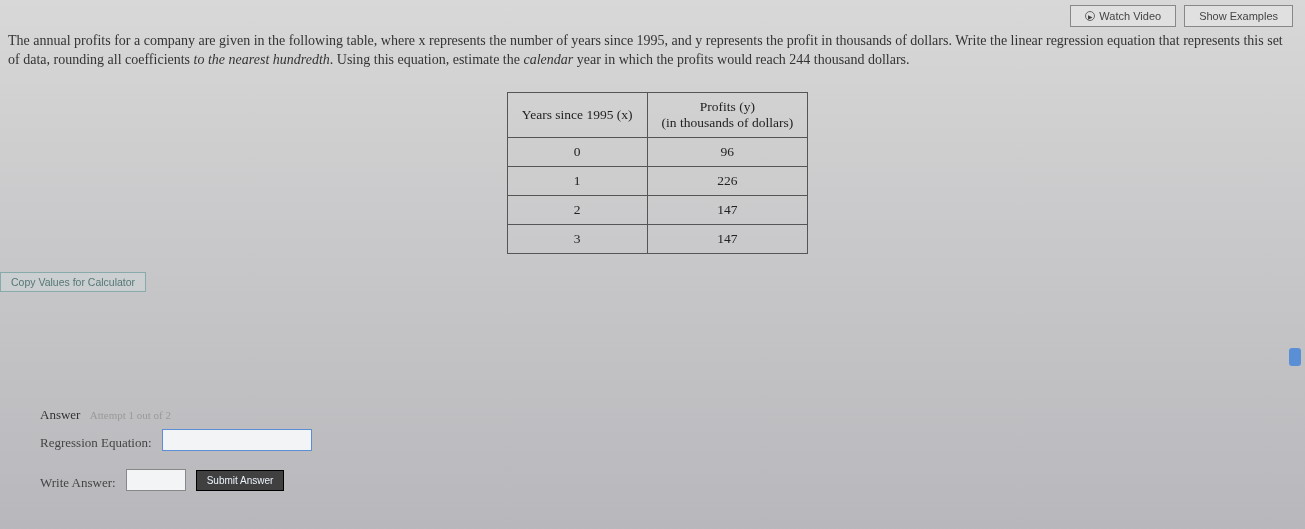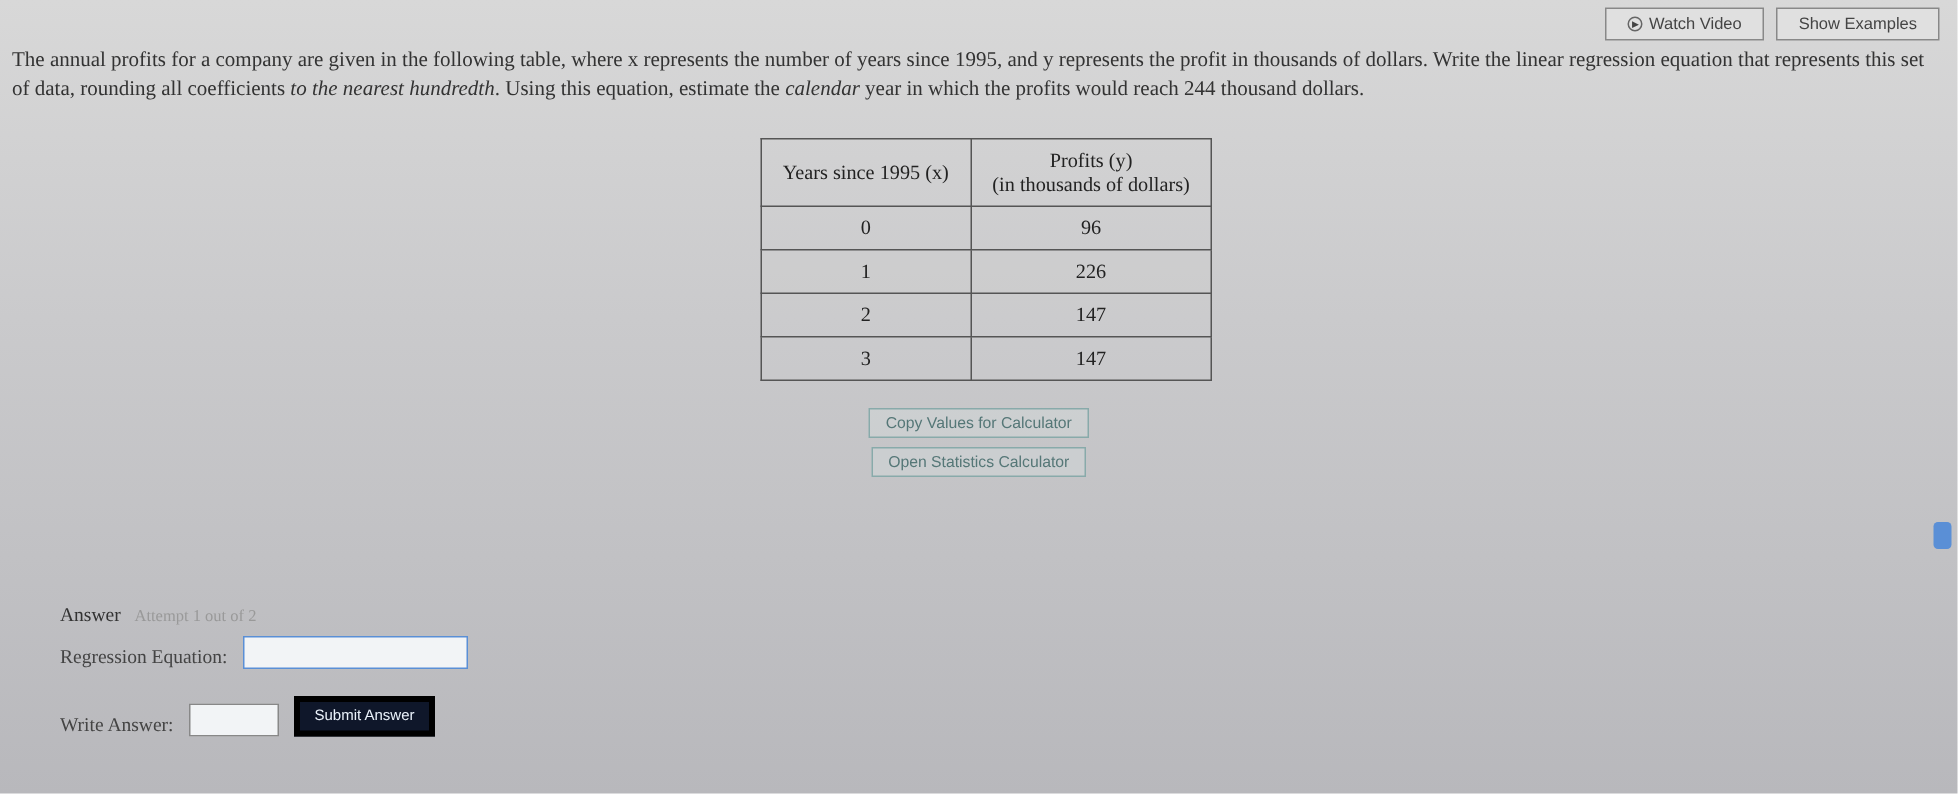--- a/index.html
+++ b/index.html
@@ -60,22 +60,22 @@
       border: 1px solid #555;
       padding: 6px 14px;
       text-align: center;
       font-size: 13.5px;
       color: #222;
       font-weight: normal;
     }
     table.data th { font-weight: normal; }
     .calc-btns {
       display: flex;
-      flex-direction: column;
-      align-items: center;
+      flex-direction: row;
+      align-items: flex-start;
       gap: 6px;
       margin-top: 18px;
     }
     .calc-btn {
       border: 1px solid #8aa;
       background: rgba(220,230,230,0.3);
       color: #577;
       font-size: 10.5px;
       padding: 3px 10px;
       cursor: pointer;
@@ -108,22 +108,22 @@
     .answer-row input {
       border: 1.5px solid #5a8fd6;
       background: #f2f4f6;
       height: 22px;
       padding: 2px 6px;
       font-size: 13px;
     }
     .reg-input { width: 150px; }
     .final-input { width: 60px; border-color: #888 !important; }
     .submit-btn {
-      background: #0f172a;
-      border: 4px solid #000000;
+      background: #404040;
+      border: 1px solid #000000;
       color: #eaf2fb;
       font-size: 10px;
       padding: 4px 10px;
       cursor: pointer;
       font-family: Arial, sans-serif;
     }
     .side-pill {
       position: absolute;
       right: 4px;
       top: 348px;
@@ -178,23 +178,20 @@
         <td>3</td>
         <td>147</td>
       </tr>
     </tbody>
   </table>
 </div>
 
 <div class="calc-btns">
   <button class="calc-btn">
     <span>Copy Values for Calculator</span>
-  </button>
-  <button class="calc-btn">
-    <span>Open Statistics Calculator</span>
   </button>
 </div>
 
 <div class="answer-section">
   <div class="answer-header">
     <span>Answer</span>
     <span class="sub">Attempt 1 out of 2</span>
   </div>
   <div class="answer-row">
     <span>Regression Equation:</span>

